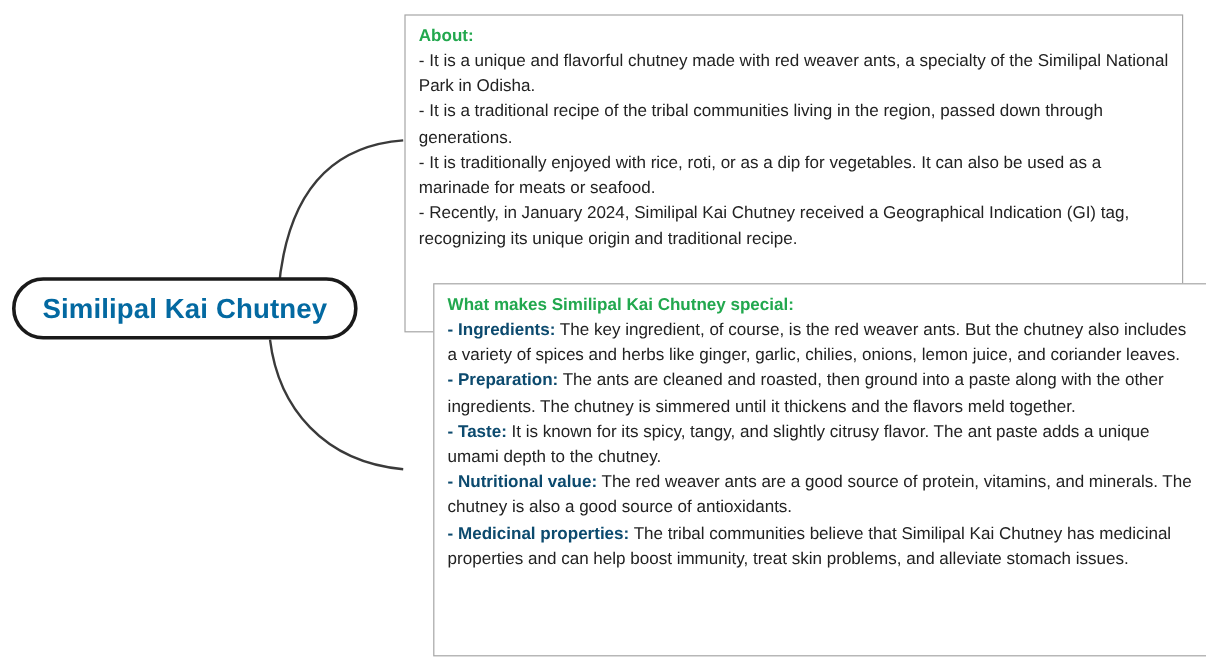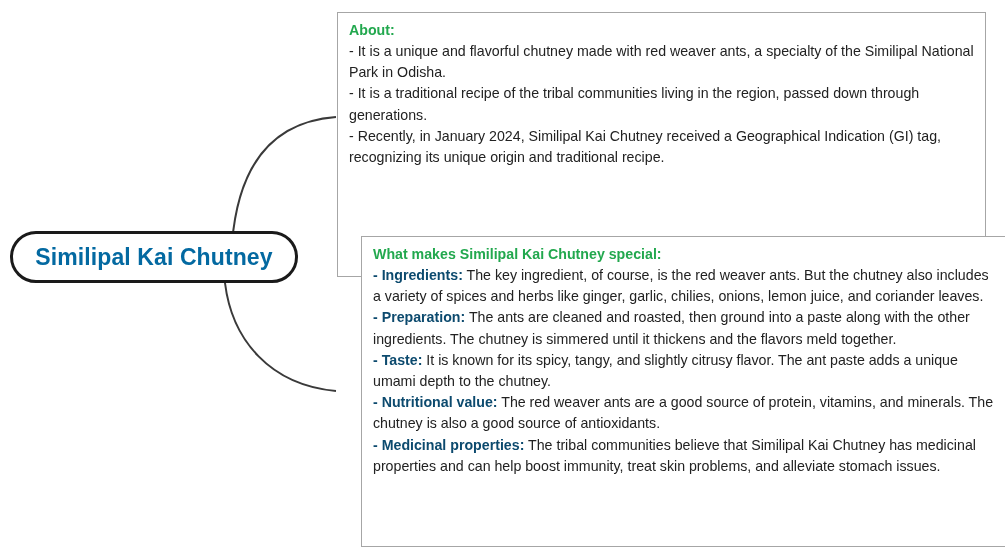--- a/index.html
+++ b/index.html
@@ -118,20 +118,23 @@
   <div class="info-box" id="box-about">
     <div class="box-heading">About:</div>
     <div class="box-body">
       <p>
         <span>- It is a unique and flavorful chutney made with red weaver ants, a specialty of the Similipal National Park in Odisha.</span>
       </p>
       <p>
         <span>- It is a traditional recipe of the tribal communities living in the region, passed down through generations.</span>
       </p>
       <p>
+        <span>- It is traditionally enjoyed with rice, roti, or as a dip for vegetables. It can also be used as a marinade for meats or seafood.</span>
+      </p>
+      <p>
         <span>- Recently, in January 2024, Similipal Kai Chutney received a Geographical Indication (GI) tag, recognizing its unique origin and traditional recipe.</span>
       </p>
     </div>
   </div>
 
   <div class="info-box" id="box-special">
     <div class="box-heading">What makes Similipal Kai Chutney special:</div>
     <div class="box-body">
       <p>
         <span class="lead">- Ingredients:</span><span> The key ingredient, of course, is the red weaver ants. But the chutney also includes a variety of spices and herbs like ginger, garlic, chilies, onions, lemon juice, and coriander leaves.</span>

